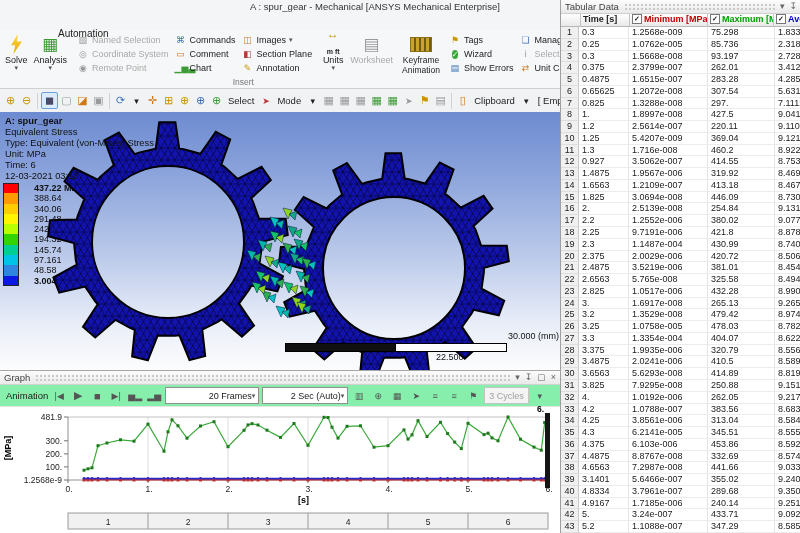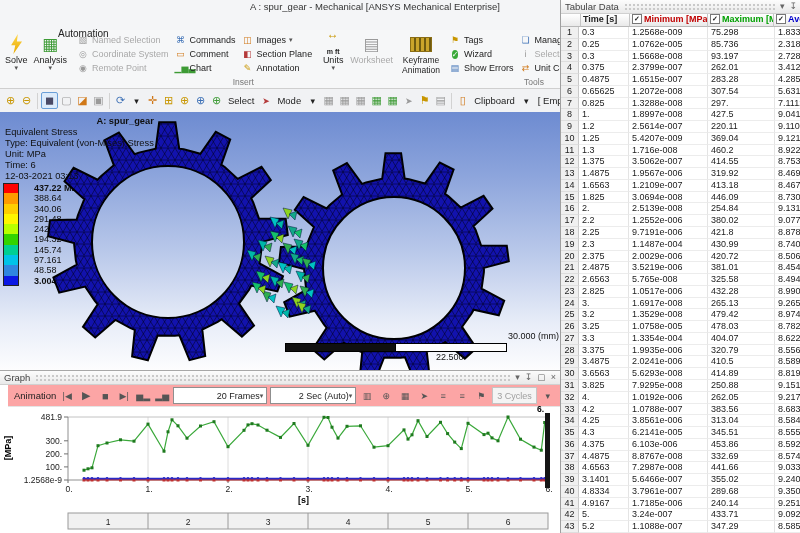--- a/index.html
+++ b/index.html
@@ -39,41 +39,41 @@
   .t2i{width:15px;height:15px;display:flex;align-items:center;justify-content:center;font-size:11px;flex:0 0 auto;}
   .t2i.small{font-size:9px;}
   .t2sep{width:1px;height:16px;background:#d2d2d2;margin:0 2px;flex:0 0 auto;}
   .selbox{border:1px solid #6a9fd8;background:#dcebfb;border-radius:2px;}
   .t2lbl{margin:0 3px;color:#222;}
   
   #viewport{position:absolute;left:0;top:112px;width:560px;height:258px;overflow:hidden;
      background:linear-gradient(#6d8bd1 0%,#8da5dc 25%,#bac9ea 55%,#e8edf8 82%,#fdfdfe 100%);}
   #gears{position:absolute;left:0;top:0;}
   #vinfo{position:absolute;left:5px;top:4px;font-size:9.3px;line-height:11px;color:#101010;}
-  #vinfo .b{font-weight:bold;text-align:right;}
+  #vinfo .b{font-weight:bold;}
   #legend{position:absolute;left:3px;top:71px;font-size:9px;line-height:10.3px;color:#101010;}
   .lrow{display:flex;height:10.3px;align-items:stretch;}
   .lsw{width:14px;flex:0 0 14px;border-left:1px solid #222;border-right:1px solid #222;}
   .lrow:first-child .lsw{border-top:1px solid #222;}
   .lrow:last-child .lsw{border-bottom:1px solid #222;}
   .llb{padding-left:15px;white-space:nowrap;}
   .llb.b{font-weight:bold;}
   #ruler{position:absolute;left:0;top:0;width:560px;height:258px;pointer-events:none;font-size:9px;color:#111;}
   #rbarb{position:absolute;left:285px;top:231px;width:110px;height:7px;background:#101010;border:1px solid #000;}
   #rbarw{position:absolute;left:395px;top:231px;width:110px;height:7px;background:#fdfdfd;border:1px solid #000;}
   #rmax{position:absolute;left:508px;top:219px;}
   #rmid{position:absolute;left:436px;top:240px;}
   
   #graphpanel{position:absolute;left:0;top:370px;width:560px;height:163px;background:#fff;border-top:1px solid #a7a7a7;}
   .phead{height:13px;display:flex;align-items:center;font-size:9.5px;color:#444;
          background:linear-gradient(#fcfcfc,#e9e9e9);border-bottom:1px solid #d0d0d0;padding:0 4px;gap:5px;}
   .pdots{flex:1;height:7px;background-image:radial-gradient(#c9c9c9 0.8px,transparent 0.9px);background-size:4px 4px;}
   .phico{color:#666;font-size:9px;line-height:9px;}
   #animbar{height:21px;display:flex;align-items:center;gap:3px;padding:0 6px;font-size:9.5px;
-           border-bottom:1px solid #e4e4e4;background:#fca5a5;white-space:nowrap;overflow:hidden;margin-left:8px;}
+           border-bottom:1px solid #e4e4e4;background:#86efac;white-space:nowrap;overflow:hidden;}
   .abtn{width:16px;height:16px;display:flex;align-items:center;justify-content:center;font-size:9px;color:#555;flex:0 0 auto;}
   .combo{display:flex;align-items:center;justify-content:flex-end;border:1px solid #8f8f8f;
          background:#fff;height:15px;font-size:9px;padding:0 3px;flex:0 0 auto;}
   .disinput{border:1px solid #c4c4c4;background:#f4f4f4;color:#a0a0a0;height:15px;font-size:9px;
             padding:0 4px;display:flex;align-items:center;flex:0 0 auto;}
   #chartsvg{position:absolute;left:0;top:35px;}
   .tk{font-size:8.5px;fill:#222;font-family:"Liberation Sans",sans-serif;}
   .tkb{font-size:8.5px;font-weight:bold;fill:#000;font-family:"Liberation Sans",sans-serif;}
   .axl{font-size:9px;font-weight:bold;fill:#000;font-family:"Liberation Sans",sans-serif;}
   
@@ -210,21 +210,20 @@
           <div class="ritem dis">
             <span class="ric gray">ℹ</span>
             <span>Selection Information</span>
           </div>
           <div class="ritem">
             <span class="ric org">⇄</span>
             <span>Unit Converter</span>
           </div>
         </div>
       </div>
-      <div class="rglabel">Tools</div>
     </div>
 
   </div>
 
   <div id="toolbar2">
     <span class="t2i gold">⊕</span>
     <span class="t2i gold">⊖</span>
     <span class="t2sep"></span>
     <span class="t2i selbox" style="color:#4a4a66;">◼</span>
     <span class="t2i gray">▢</span>
@@ -725,21 +724,21 @@
       </div>
       <div class="trow">
         <span class="tn">11</span>
         <span class="tc w-t">1.3</span>
         <span class="tc w-mn">1.716e-008</span>
         <span class="tc w-mx">460.2</span>
         <span class="tc w-av">8.9225</span>
       </div>
       <div class="trow">
         <span class="tn">12</span>
-        <span class="tc w-t">1.375</span>
+        <span class="tc w-t">0.927</span>
         <span class="tc w-mn">3.5062e-007</span>
         <span class="tc w-mx">414.55</span>
         <span class="tc w-av">8.7539</span>
       </div>
       <div class="trow">
         <span class="tn">13</span>
         <span class="tc w-t">1.4875</span>
         <span class="tc w-mn">1.9567e-006</span>
         <span class="tc w-mx">319.92</span>
         <span class="tc w-av">8.4692</span>

